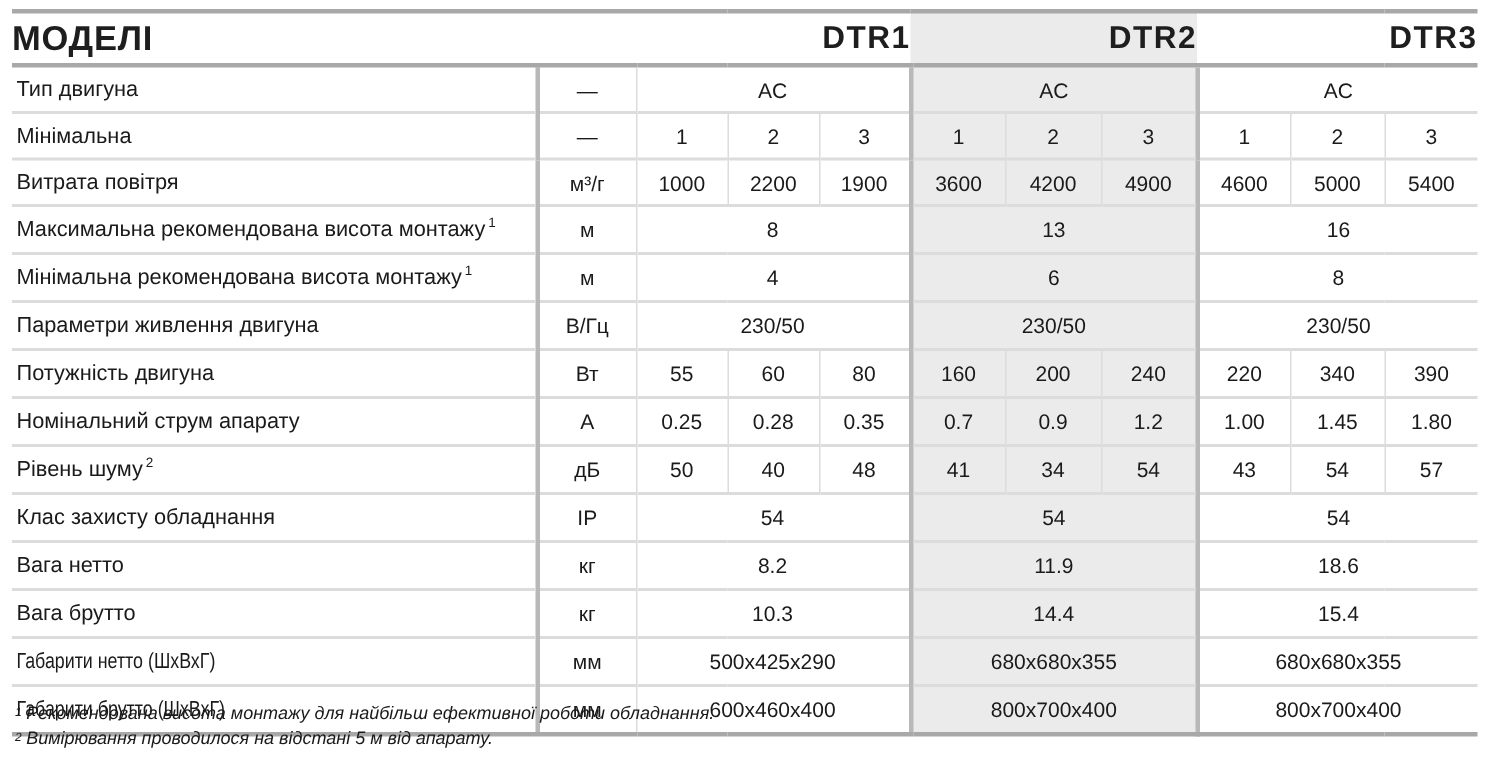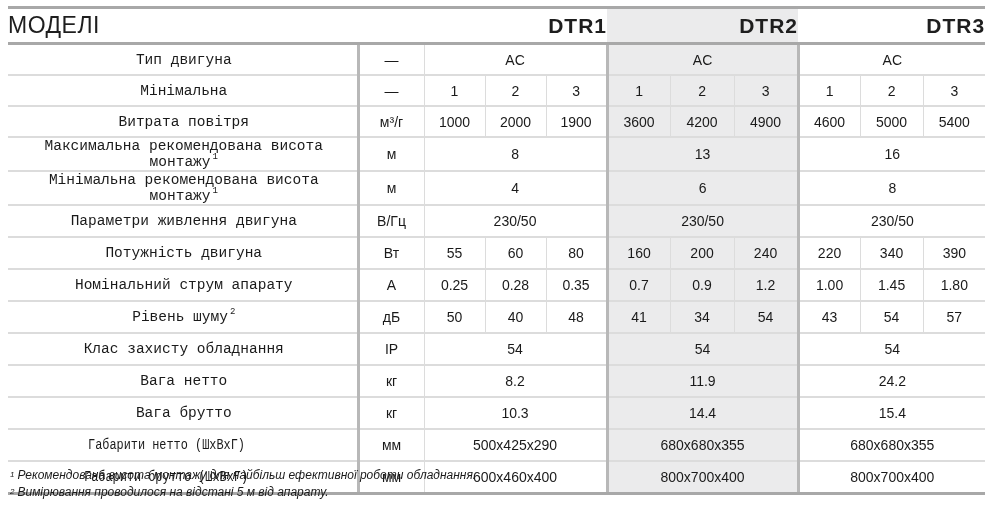--- a/index.html
+++ b/index.html
@@ -6,27 +6,27 @@
   body { width:997px; height:519px; position:relative; overflow:hidden;
          font-family:"Liberation Sans", sans-serif; color:#1a1a1a; }
   .wrap { position:absolute; left:8px; top:6px; width:977px; }
   table { border-collapse:collapse; width:977px; table-layout:fixed; }
   col.c-label { width:350px; }
   col.c-unit { width:66px; }
   col.c1 { width:61px; } col.c2 { width:61px; } col.c3 { width:61px; }
   col.c4 { width:63px; } col.c5 { width:64px; } col.c6 { width:64px; }
   col.c7 { width:62px; } col.c8 { width:63px; } col.c9 { width:62px; }
   thead tr.top th { border-top:3px solid #a8a8a8; border-bottom:3px solid #a8a8a8; height:33px; padding:0; }
-  th.models { text-align:left; font-size:23px; font-weight:normal; letter-spacing:0.5px; padding-left:2px; color:#1e1e1e;margin-top:16px; }
+  th.models { text-align:left; font-size:23px; font-weight:bold; letter-spacing:0.5px; padding-left:2px; color:#1e1e1e;margin-top:16px; }
   th.model { font-size:21px; font-weight:bold; text-align:right; color:#1e1e1e; letter-spacing:1px; }
   th.shade, td.shade { background:#ebebec;margin-left:33px; }
   tbody td { height:29px; padding:0; font-size:14px; text-align:center;
              border-bottom:2px solid #dcdcdc; border-left:1px solid #dcdcdc; }
   tbody tr.tall td { height:30px; }
-  tbody td.label { text-align:center; padding-left:3px; border-left:none; font-size:14.5px;font-family:Liberation Mono, monospace; }
+  tbody td.label { text-align:left; padding-left:3px; border-left:none; font-size:14.5px; }
   tbody td.unit { border-left:3px solid #b8b8b8; }
   tbody td.g { border-left:3px solid #b8b8b8; }
   tbody td.gend { border-right:3px solid #b8b8b8; }
   tbody tr:last-child td { border-bottom:3px solid #a8a8a8; }
   sup { font-size:9px; vertical-align:top; position:relative; top:-2px; margin-left:2px; }
   .condensed { display:inline-block; transform:scaleX(0.82); transform-origin:left center; white-space:nowrap; }
   .notes { position:absolute; left:10px; top:467px; font-size:12px; line-height:17px; color:#1a1a1a;font-style:italic; }
   .notes sup { font-size:8px; top:-1px; margin-left:0; margin-right:3px; }
 </style>
 </head>
@@ -73,21 +73,21 @@
           <td class="shade">2</td>
           <td class="shade gend">3</td>
           <td class="">1</td>
           <td class="">2</td>
           <td class="">3</td>
         </tr>
         <tr>
           <td class="label"><span>Витрата повітря</span></td>
           <td class="unit">м³/г</td>
           <td class="">1000</td>
-          <td class="">2000</td>
+          <td class="">2200</td>
           <td class="">1900</td>
           <td class="shade g">3600</td>
           <td class="shade">4200</td>
           <td class="shade gend">4900</td>
           <td class="">4600</td>
           <td class="">5000</td>
           <td class="">5400</td>
         </tr>
         <tr class="tall">
           <td class="label"><span>Максимальна рекомендована висота монтажу</span><sup>1</sup></td>
@@ -154,21 +154,21 @@
           <td class="unit">IP</td>
           <td colspan="3" class="">54</td>
           <td colspan="3" class="shade g gend">54</td>
           <td colspan="3" class="">54</td>
         </tr>
         <tr class="tall">
           <td class="label"><span>Вага нетто</span></td>
           <td class="unit">кг</td>
           <td colspan="3" class="">8.2</td>
           <td colspan="3" class="shade g gend">11.9</td>
-          <td colspan="3" class="">24.2</td>
+          <td colspan="3" class="">18.6</td>
         </tr>
         <tr class="tall">
           <td class="label"><span>Вага брутто</span></td>
           <td class="unit">кг</td>
           <td colspan="3" class="">10.3</td>
           <td colspan="3" class="shade g gend">14.4</td>
           <td colspan="3" class="">15.4</td>
         </tr>
         <tr class="tall">
           <td class="label"><span class="condensed">Габарити нетто (ШхВхГ)</span></td>

